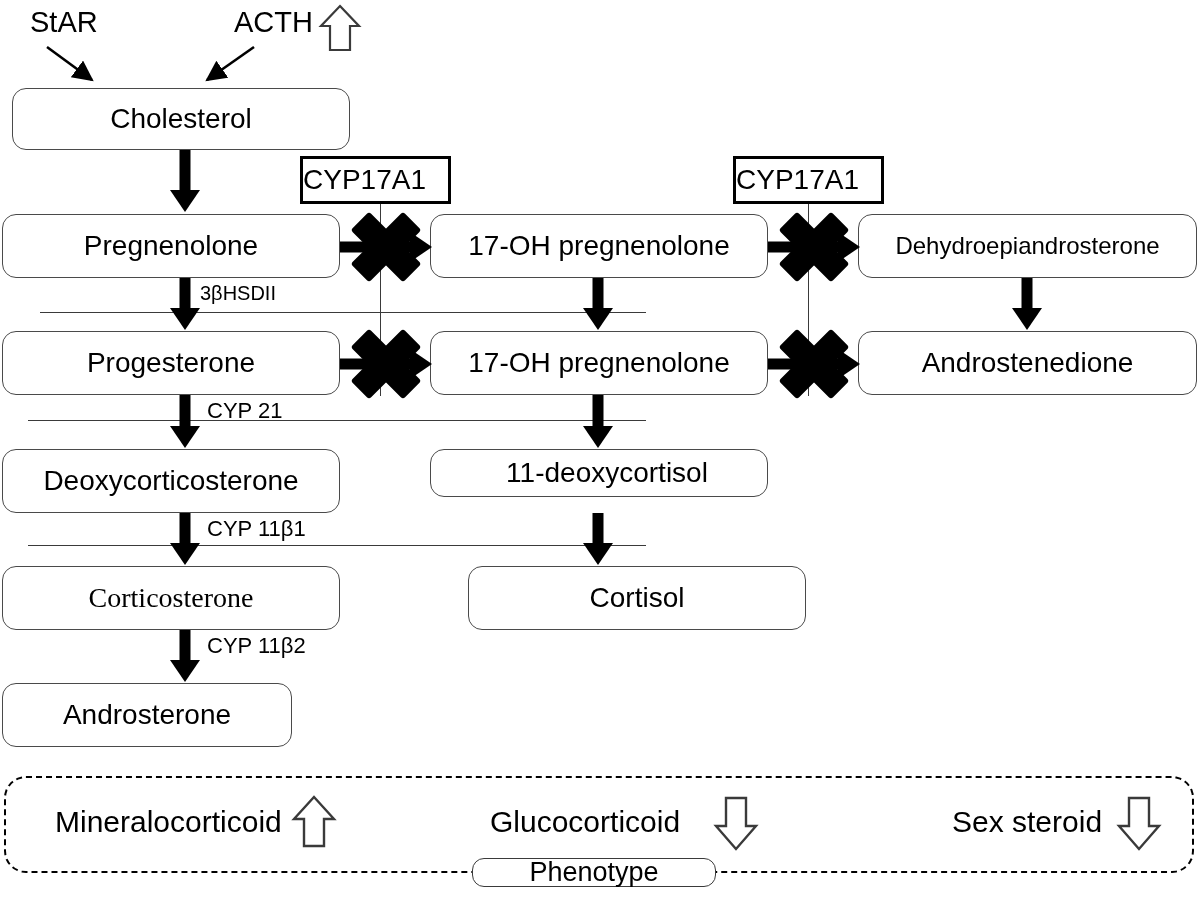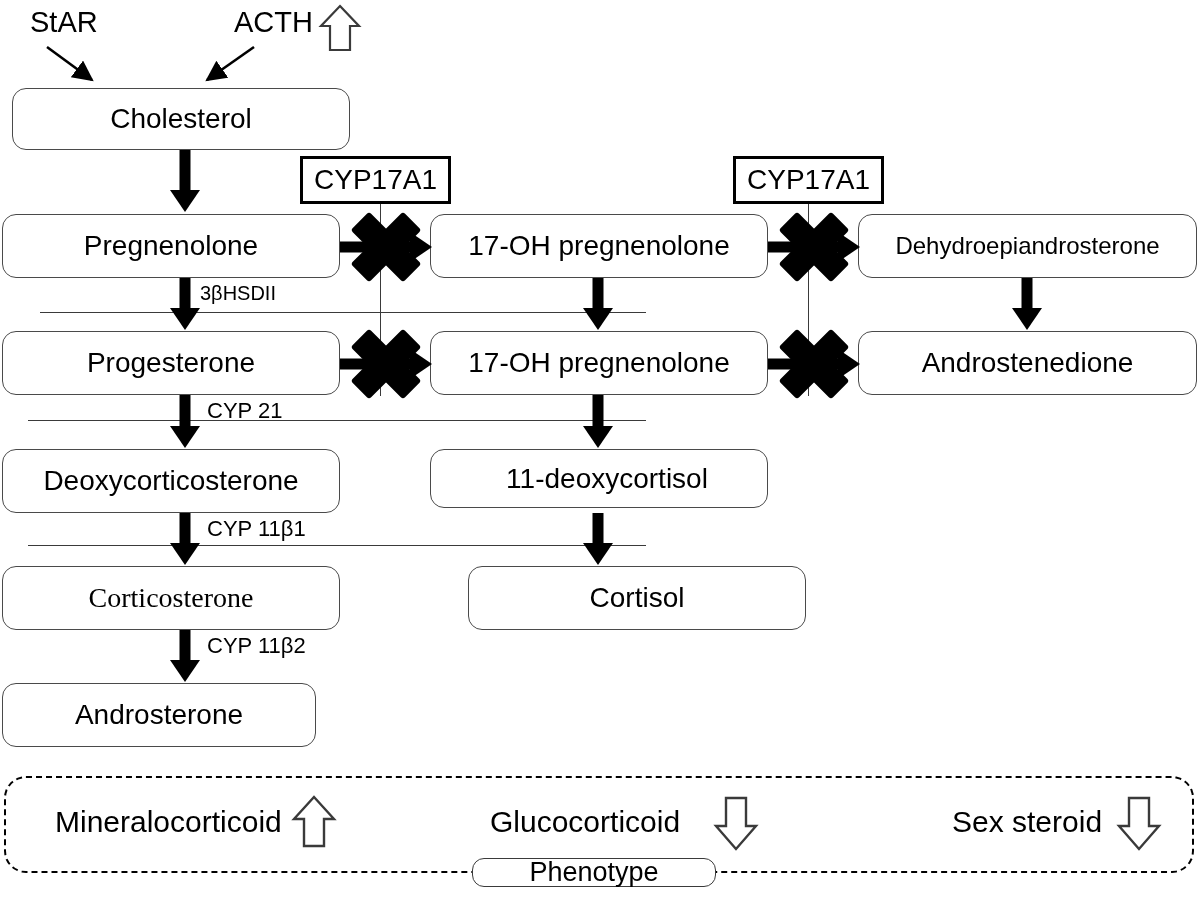--- a/index.html
+++ b/index.html
@@ -17,21 +17,21 @@
     box-sizing:border-box;
     line-height:1.05;
   }
   .mbox span{display:block;padding:0 6px;}
 
   
   .enzbox{
     position:absolute;
     border:3.5px solid #000;
     background:#fff;
-    display:flex;align-items:center;justify-content:center;
+    display:flex;align-items:center;
     box-sizing:border-box;
     z-index:6;
   }
 
   
   .ftext{position:absolute;white-space:nowrap;}
 
   
   .rule{position:absolute;height:0;border-top:1.6px solid #3a3a3a;z-index:1;}
 
@@ -127,33 +127,33 @@
   </div>
 
   <div class="mbox" style="left:2px;top:449px;width:338px;height:64px;font-size:28px;">
     <span>Deoxycorticosterone</span>
   </div>
 
   <div class="mbox" style="left:2px;top:566px;width:338px;height:64px;font-size:28px;font-family:Liberation Serif, serif;">
     <span>Corticosterone</span>
   </div>
 
-  <div class="mbox" style="left:2px;top:683px;width:314px;height:64px;font-size:28px;">
+  <div class="mbox" style="left:2px;top:683px;width:290px;height:64px;font-size:28px;">
     <span>Androsterone</span>
   </div>
 
   <div class="mbox" style="left:430px;top:214px;width:338px;height:64px;font-size:28px;">
     <span>17-OH pregnenolone</span>
   </div>
 
   <div class="mbox" style="left:430px;top:331px;width:338px;height:64px;font-size:28px;">
     <span>17-OH pregnenolone</span>
   </div>
 
-  <div class="mbox" style="left:430px;top:449px;width:338px;height:59px;font-size:28px;padding-left:16px;">
+  <div class="mbox" style="left:430px;top:449px;width:338px;height:48px;font-size:28px;padding-left:16px;">
     <span>11-deoxycortisol</span>
   </div>
 
   <div class="mbox" style="left:430px;top:566px;width:338px;height:64px;font-size:28px;margin-left:38px;">
     <span>Cortisol</span>
   </div>
 
   <div class="mbox" style="left:858px;top:214px;width:339px;height:64px;font-size:24px;">
     <span>Dehydroepiandrosterone</span>
   </div>

